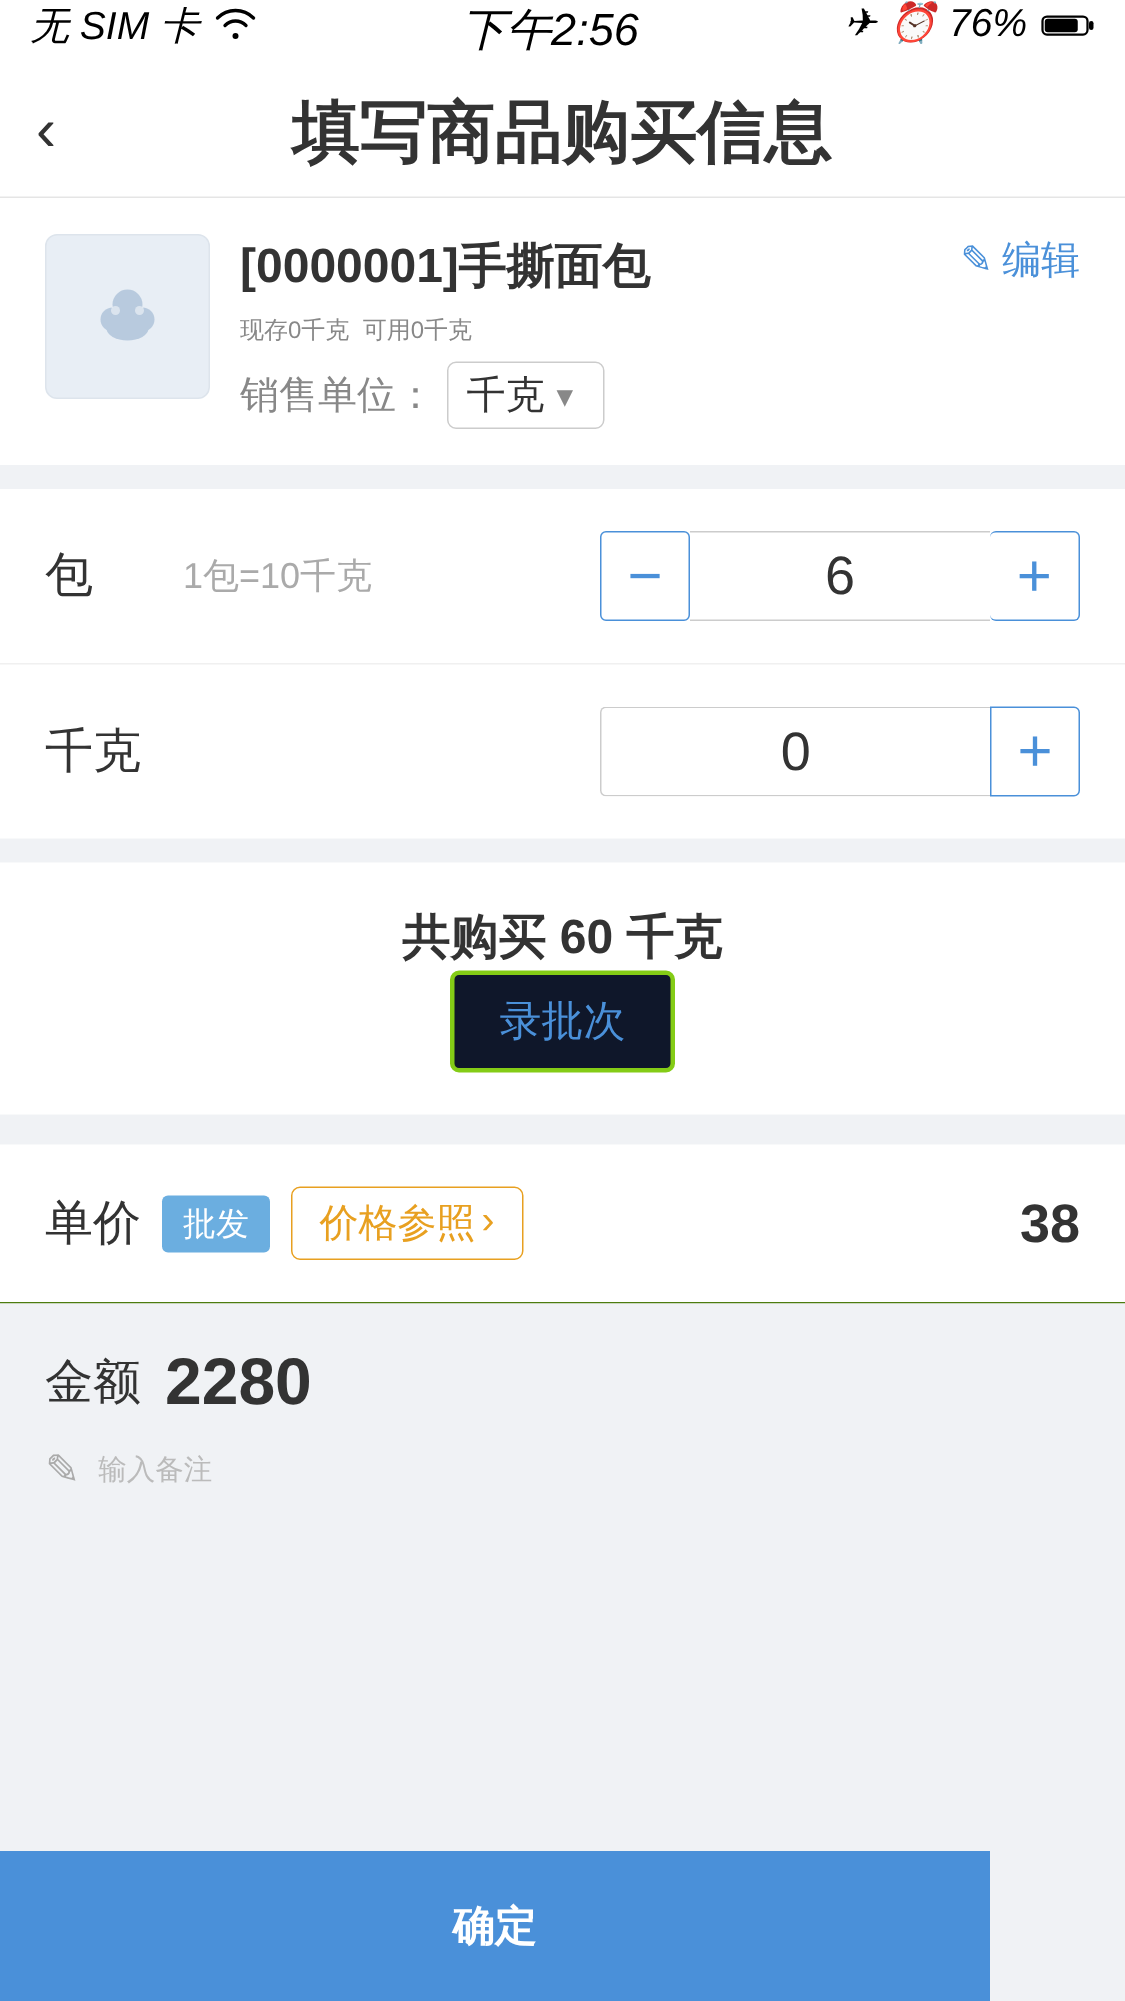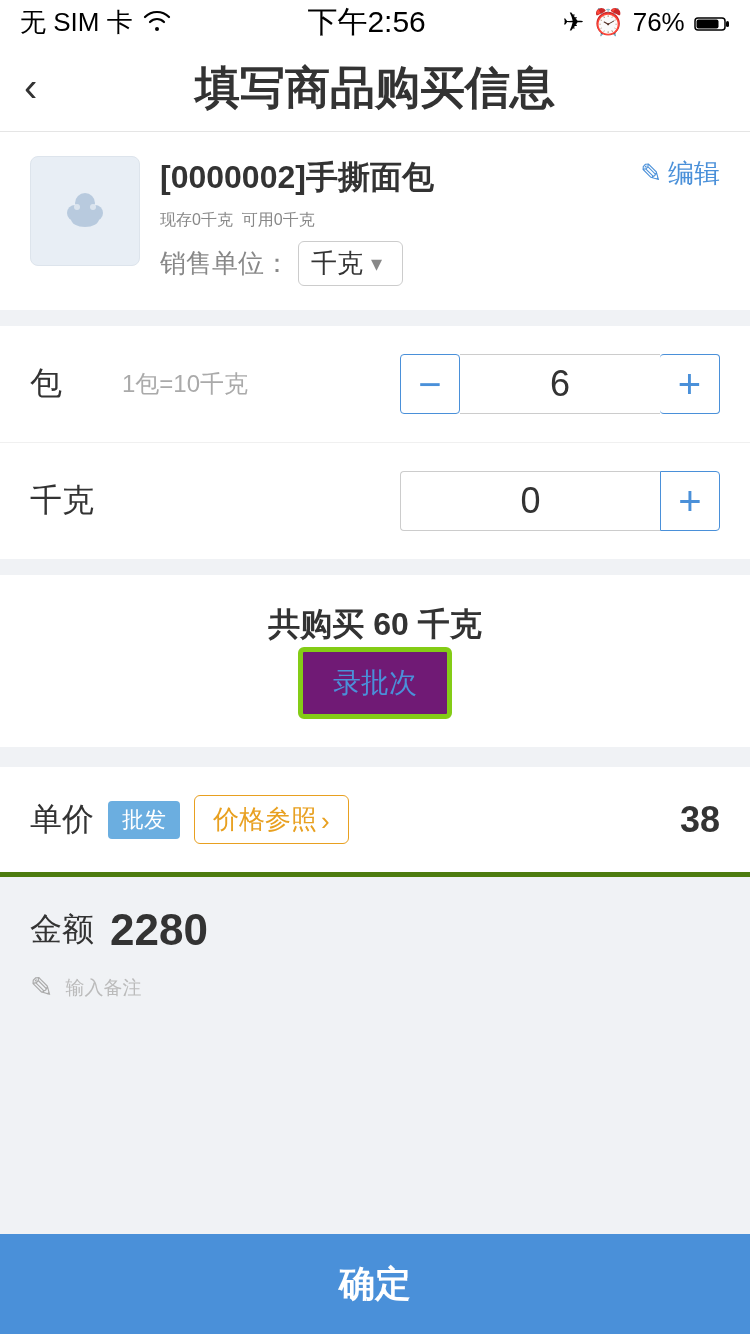--- a/index.html
+++ b/index.html
@@ -12,25 +12,26 @@
       font-size: 30px;
       color: #333;
     }
 
     
     .status-bar {
       width: 750px;
       height: 44px;
       background: #fff;
       display: flex;
-      align-items: center;
+      align-items: flex-start;
       justify-content: space-between;
       padding: 0 20px;
       font-size: 28px;
       color: #000;
+      font-style: italic;
     }
     .status-left { display: flex; align-items: center; gap: 10px; font-size: 26px; }
     .status-center { font-size: 30px; font-weight: 500; }
     .status-right { display: flex; align-items: center; gap: 8px; font-size: 26px; }
 
     
     .nav-bar {
       width: 750px;
       height: 88px;
       background: #fff;
@@ -170,57 +171,57 @@
       padding: 28px 44px;
       display: flex;
       align-items: center;
       justify-content: space-between;
       margin-bottom: 20px;
       flex-direction: column;
     }
     .total-text { font-size: 32px; color: #333; }
     .total-text span { font-weight: 600; }
     .batch-btn {
-      border: 5px solid #84cc16;
-      background: #701a75;
+      border: 3px solid #84cc16;
+      background: #0f172a;
       color: #4a90d9;
       font-size: 28px;
       padding: 12px 30px;
       border-radius: 6px;
       cursor: pointer;
     }
 
     
     .price-section {
       background: #fff;
       margin-bottom: 0;
     }
     .price-row {
       padding: 28px 30px;
       display: flex;
       align-items: center;
-      border-bottom: 5px solid #4d7c0f;
+      border-bottom: 1px solid #4d7c0f;
     }
     .price-label { font-size: 32px; color: #333; }
     .price-tag {
       background: #6baee0;
       color: #fff;
       font-size: 22px;
       padding: 4px 14px;
       border-radius: 4px;
       margin: 0 14px;
     }
     .price-ref-btn {
       border: 1px solid #e8a020;
       color: #e8a020;
       font-size: 26px;
       padding: 6px 18px;
       border-radius: 6px;
       display: flex;
-      align-items: flex-end;
+      align-items: flex-start;
       gap: 4px;
       background: #fff;
     }
     .price-value {
       margin-left: auto;
       font-size: 36px;
       font-weight: 600;
       color: #333;
     }
 
@@ -242,25 +243,25 @@
       gap: 12px;
       color: #aaa;
     }
     .note-icon { font-size: 28px; }
     .note-text { font-size: 19px; color: #bbb; }
 
     
     .bottom-btn {
       position: fixed;
       bottom: 0;
-      width: 750px;
+      width: 660px;
       height: 100px;
       background: #4a90d9;
       color: #fff;
-      font-size: 36px;
+      font-size: 28px;
       font-weight: 600;
       display: flex;
       align-items: center;
       justify-content: center;
       cursor: pointer;
       border: none;
     }
 
     .page-bg {
       min-height: 1334px;
@@ -310,21 +311,21 @@
         <circle cx="30" cy="22" r="10" fill="#8aa8c8"></circle>
         <circle cx="20" cy="32" r="8" fill="#8aa8c8"></circle>
         <circle cx="40" cy="32" r="8" fill="#8aa8c8"></circle>
         <ellipse cx="30" cy="38" rx="14" ry="8" fill="#8aa8c8"></ellipse>
         <circle cx="22" cy="26" r="3" fill="#fff" opacity="0.6"></circle>
         <circle cx="38" cy="26" r="3" fill="#fff" opacity="0.6"></circle>
       </svg>
     </div>
     <div class="product-info">
       <div class="product-name">
-        <span>[0000002]</span><span>手撕面包</span>
+        <span>[0000001]</span><span>手撕面包</span>
       </div>
       <div class="product-stock">
         <span>现存0千克</span>&nbsp;&nbsp;<span>可用0千克</span>
       </div>
       <div class="product-unit">
         <span>销售单位：</span>
         <span class="unit-select">
           <span>千克</span>
           <span style="font-size:22px;margin-left:8px;color:#888;">▾</span>
         </span>

